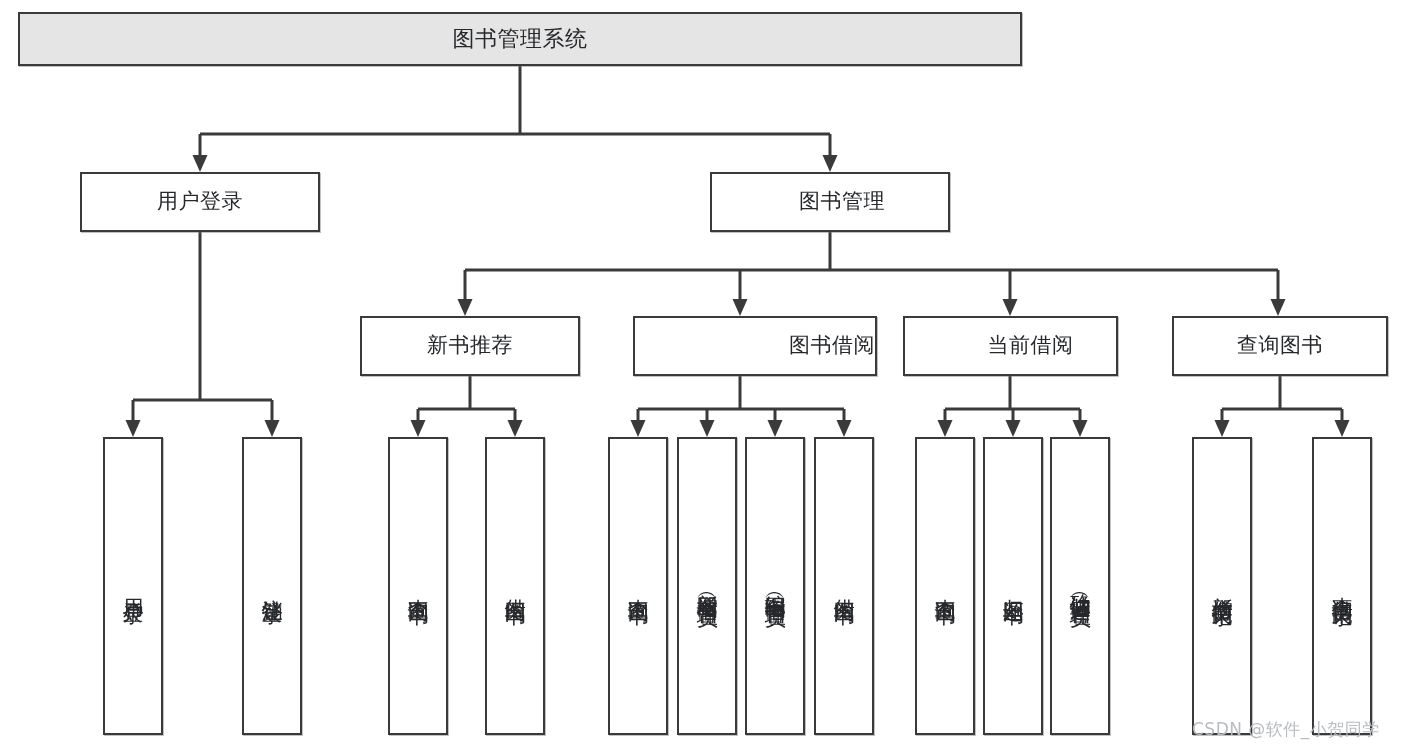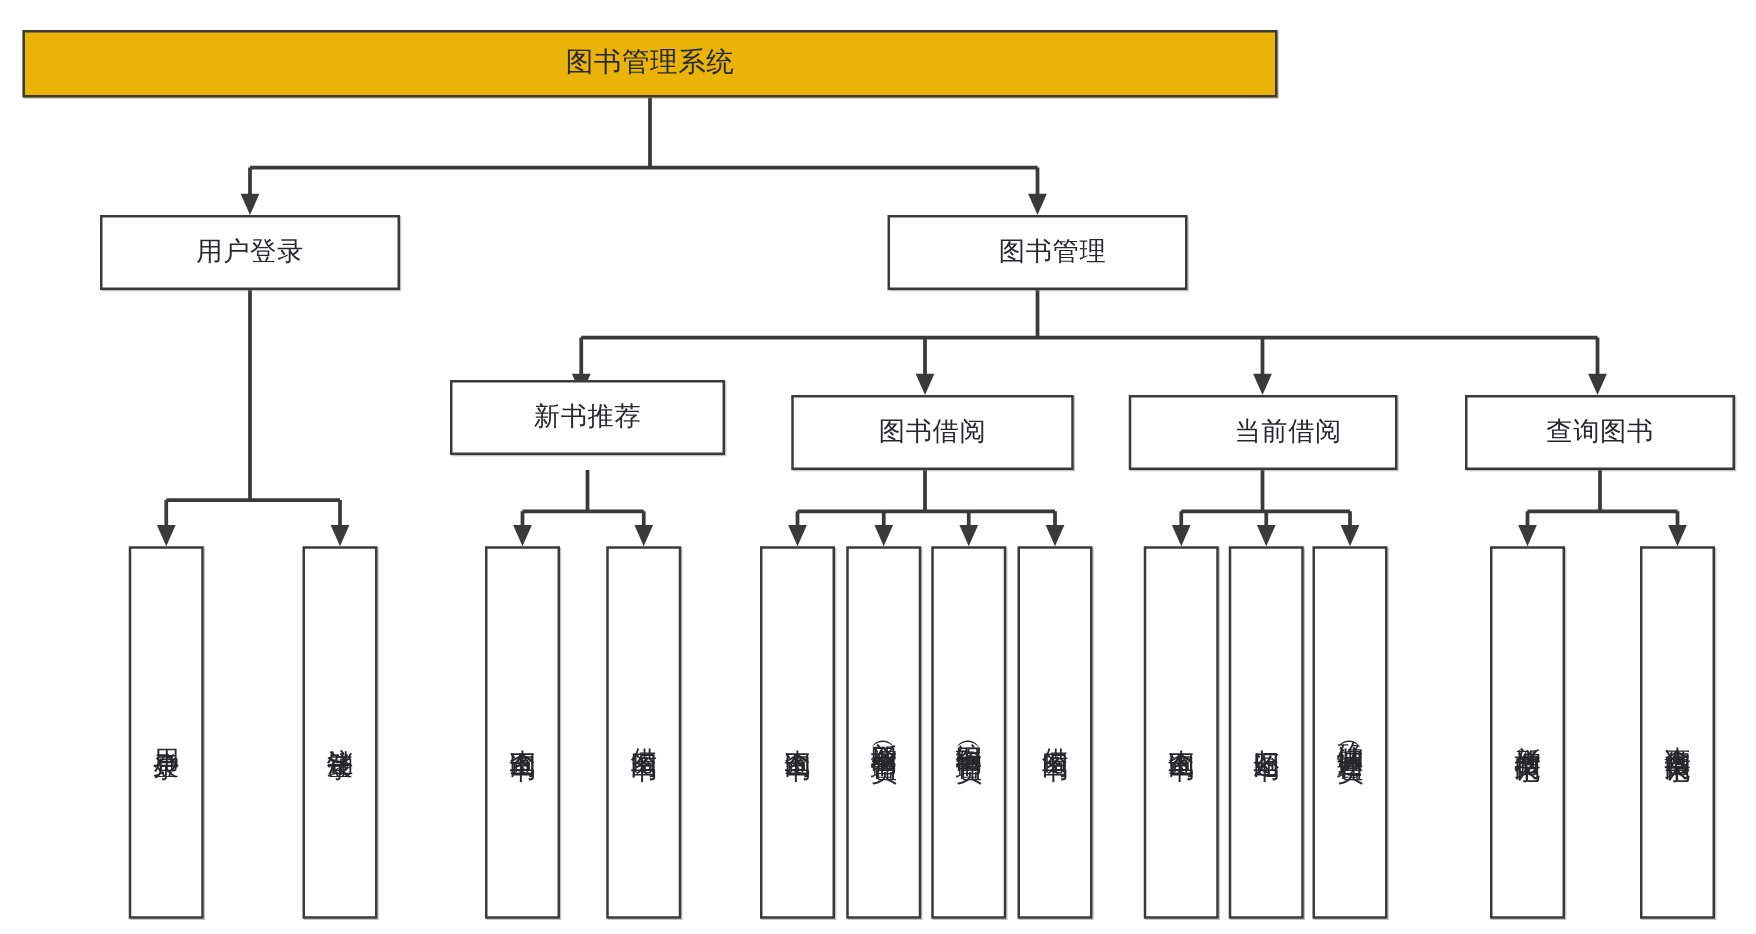--- a/index.html
+++ b/index.html
@@ -123,33 +123,33 @@
       <path d="M 1005.5 420 L 1020.5 420 L 1013 437 Z" fill="#3a3a3a"></path>
       <line x1="1080" y1="409" x2="1080" y2="422" stroke="#3a3a3a" stroke-width="3"></line>
       <path d="M 1072.5 420 L 1087.5 420 L 1080 437 Z" fill="#3a3a3a"></path>
       <line x1="1222" y1="409" x2="1222" y2="422" stroke="#3a3a3a" stroke-width="3"></line>
       <path d="M 1214.5 420 L 1229.5 420 L 1222 437 Z" fill="#3a3a3a"></path>
       <line x1="1342" y1="409" x2="1342" y2="422" stroke="#3a3a3a" stroke-width="3"></line>
       <path d="M 1334.5 420 L 1349.5 420 L 1342 437 Z" fill="#3a3a3a"></path>
     </svg>
 
   <div id="nodes-layer">
-      <div class="node root horiz" style="left: 18px; top: 24px; width: 1004px; height: 54px; border-color: rgb(58, 58, 58); background: #eab308; color: rgb(38, 40, 43);">
+      <div class="node root horiz" style="left: 18px; top: 12px; width: 1004px; height: 54px; border-color: rgb(58, 58, 58); background: #e5e5e5; color: rgb(38, 40, 43);">
         <span class="node-label">图书管理系统</span>
       </div>
       <div class="node level1 horiz" style="left: 80px; top: 172px; width: 240px; height: 60px; border-color: rgb(58, 58, 58); background: rgb(255, 255, 255); color: rgb(38, 40, 43);">
         <span class="node-label">用户登录</span>
       </div>
       <div class="node level1 horiz" style="left: 710px; top: 172px; width: 240px; height: 60px; border-color: rgb(58, 58, 58); background: rgb(255, 255, 255); color: rgb(38, 40, 43); padding-left: 24px;">
         <span class="node-label">图书管理</span>
       </div>
-      <div class="node level2 horiz" style="left: 360px; top: 304px; width: 220px; height: 60px; border-color: rgb(58, 58, 58); background: rgb(255, 255, 255); color: rgb(38, 40, 43);">
+      <div class="node level2 horiz" style="left: 360px; top: 316px; width: 220px; height: 60px; border-color: rgb(58, 58, 58); background: rgb(255, 255, 255); color: rgb(38, 40, 43);">
         <span class="node-label">新书推荐</span>
       </div>
-      <div class="node level2 horiz" style="left: 633px; top: 316px; width: 226px; height: 60px; border-color: rgb(58, 58, 58); background: rgb(255, 255, 255); color: rgb(38, 40, 43);">
+      <div class="node level2 horiz" style="left: 633px; top: 316px; width: 244px; height: 60px; border-color: rgb(58, 58, 58); background: rgb(255, 255, 255); color: rgb(38, 40, 43); justify-content: flex-end;">
         <span class="node-label">图书借阅</span>
       </div>
       <div class="node level2 horiz" style="left: 903px; top: 316px; width: 215px; height: 60px; border-color: rgb(58, 58, 58); background: rgb(255, 255, 255); color: rgb(38, 40, 43); padding-left: 40px;">
         <span class="node-label">当前借阅</span>
       </div>
       <div class="node level2 horiz" style="left: 1172px; top: 316px; width: 216px; height: 60px; border-color: rgb(58, 58, 58); background: rgb(255, 255, 255); color: rgb(38, 40, 43);">
         <span class="node-label">查询图书</span>
       </div>
       <div class="node leaf vert" style="left: 103px; top: 437px; width: 60px; height: 298px; border-color: rgb(58, 58, 58); background: rgb(255, 255, 255); color: rgb(38, 40, 43);">
         <span class="node-label">用户登录</span>
@@ -185,14 +185,15 @@
         <span class="node-label">确认归还（管理员）</span>
       </div>
       <div class="node leaf vert" style="left: 1192px; top: 437px; width: 60px; height: 298px; border-color: rgb(58, 58, 58); background: rgb(255, 255, 255); color: rgb(38, 40, 43);">
         <span class="node-label">新增借阅记录</span>
       </div>
       <div class="node leaf vert" style="left: 1312px; top: 437px; width: 60px; height: 298px; border-color: rgb(58, 58, 58); background: rgb(255, 255, 255); color: rgb(38, 40, 43);">
         <span class="node-label">查询借阅记录</span>
       </div>
     </div>
 
+  <div id="watermark" style="left: 1192px; top: 718px; color: rgb(185, 188, 192);">CSDN @软件_小贺同学</div>
 
 </div>
 
 </body></html>

